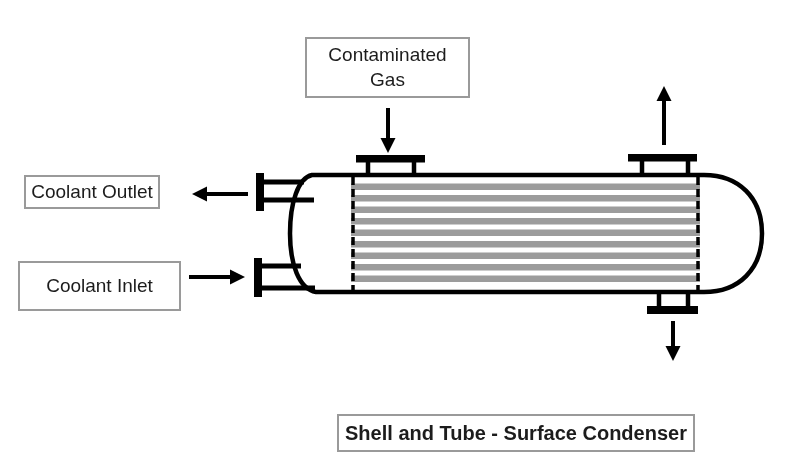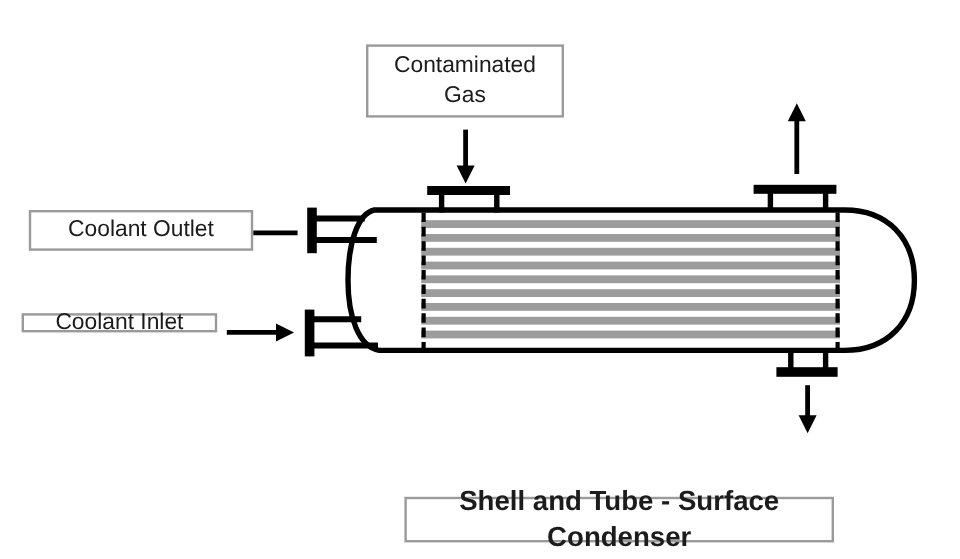--- a/index.html
+++ b/index.html
@@ -22,21 +22,21 @@
     text-align:center;
     font-size:19px;
     line-height:1.3;
     box-sizing:border-box;
     color:#1c1c1c;
   }
   .label-box .wrap{display:block;}
   #contaminated-gas-box .wrap{width:132px;}
   #title-box{
     font-weight:600;
-    font-size:23px;
+    font-size:20px;
   }
 </style>
 </head>
 <body>
 
 <div id="stage">
 
   <svg id="diagram-svg" width="800" height="466" viewBox="0 0 800 466">
 
     <path d="M 312,175 H 704 C 739,175 762,198 762,233.5 C 762,269 739,292 704,292 H 316 C 299,289 290,264 290,233.5 C 290,203 298,178 312,175 Z" fill="#ffffff" stroke="#000000" stroke-width="4.5" stroke-linejoin="round"></path>
@@ -103,25 +103,25 @@
       <line x1="673" y1="321" x2="673" y2="347" stroke="#000000" stroke-width="4"></line>
       <polygon points="673,361 665.5,346 680.5,346" fill="#000000"></polygon>
     </g>
   </svg>
 
   <div class="label-box" id="contaminated-gas-box" style="left:305px;top:37px;width:165px;height:61px;">
     <span class="wrap">Contaminated Gas</span>
   </div>
 
 
-  <div class="label-box" id="coolant-outlet-box" style="left:24px;top:175px;width:187px;height:34px;justify-content:center;">
+  <div class="label-box" id="coolant-outlet-box" style="left:24px;top:175px;width:136px;height:34px;justify-content:center;">
     <span class="wrap">Coolant Outlet</span>
   </div>
 
-  <div class="label-box" id="coolant-inlet-box" style="left:18px;top:261px;width:163px;height:16px;">
+  <div class="label-box" id="coolant-inlet-box" style="left:18px;top:261px;width:163px;height:50px;">
     <span class="wrap">Coolant Inlet</span>
   </div>
 
 
   <div class="label-box" id="title-box" style="left:337px;top:414px;width:358px;height:38px;">
     <span class="wrap">Shell and Tube - Surface Condenser</span>
   </div>
 
 </div>
 

